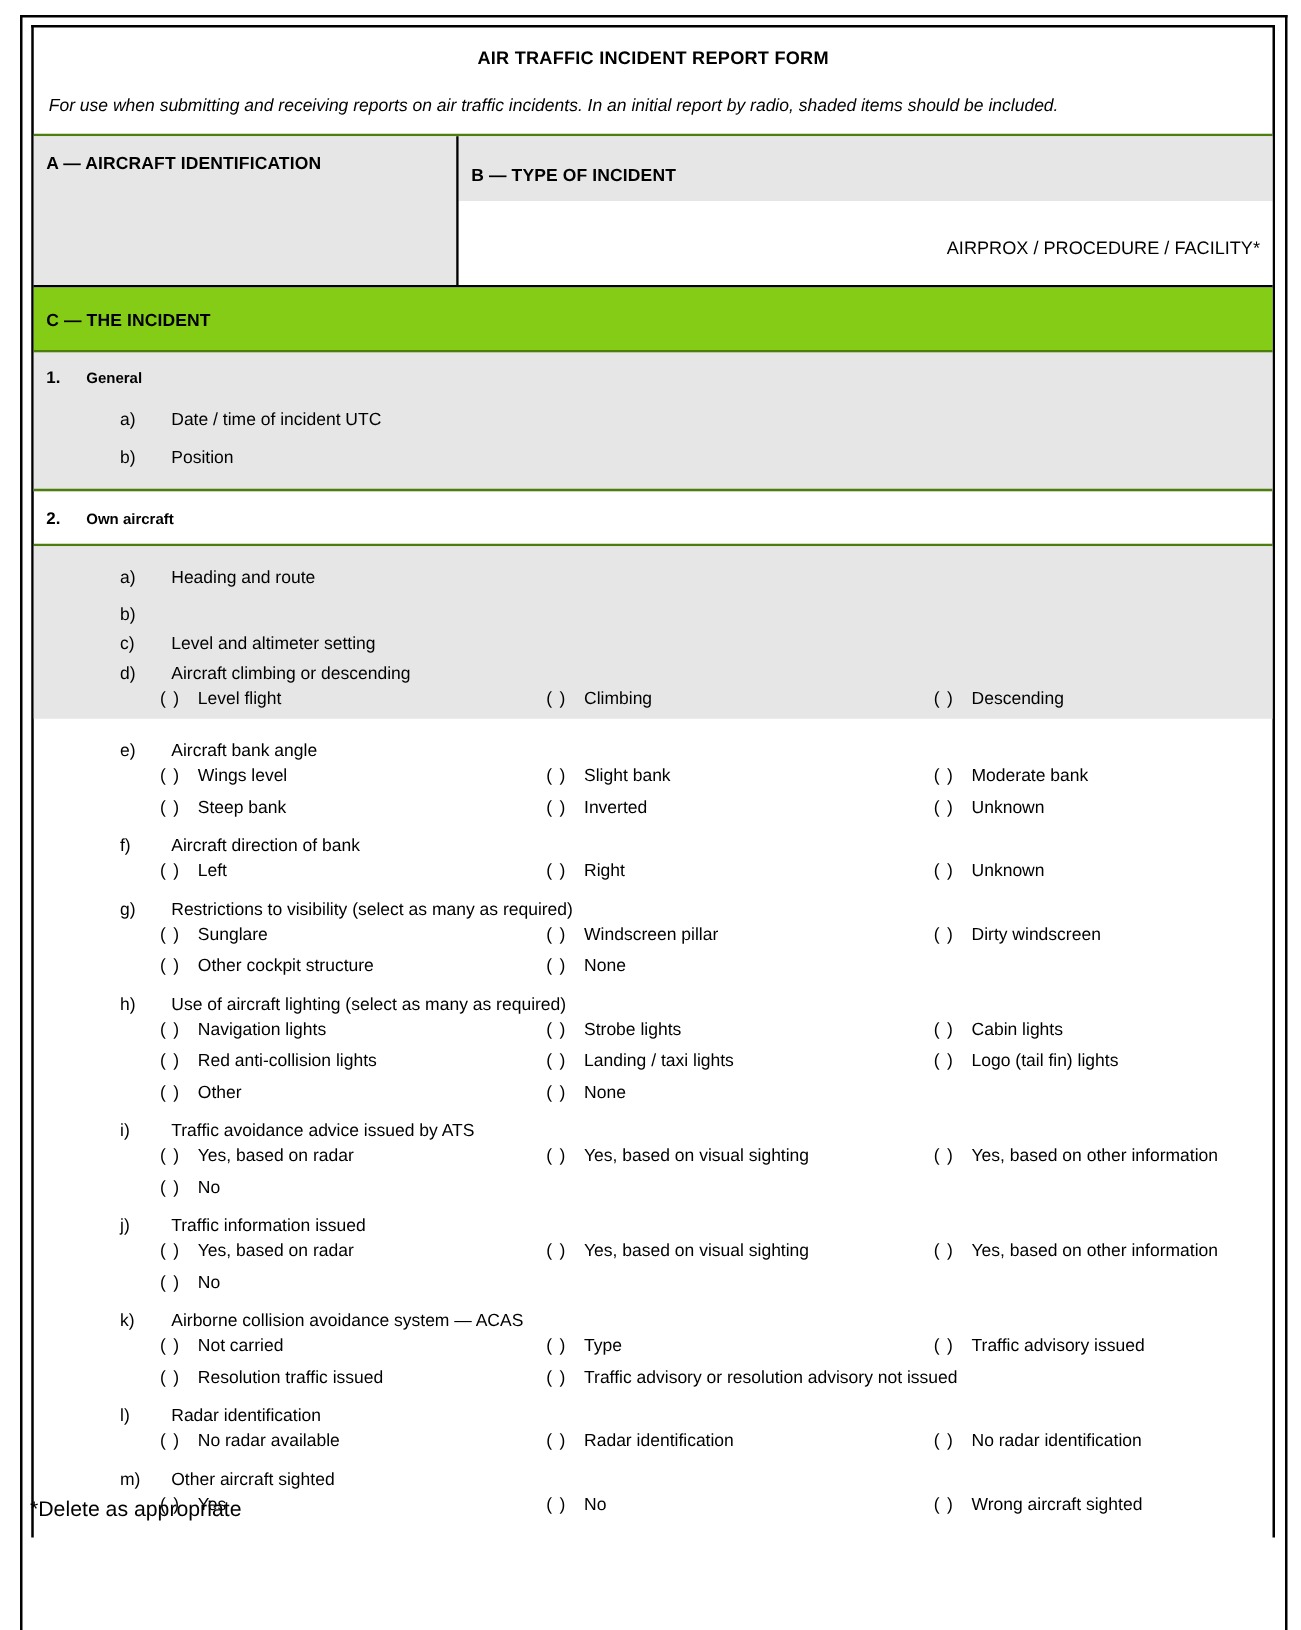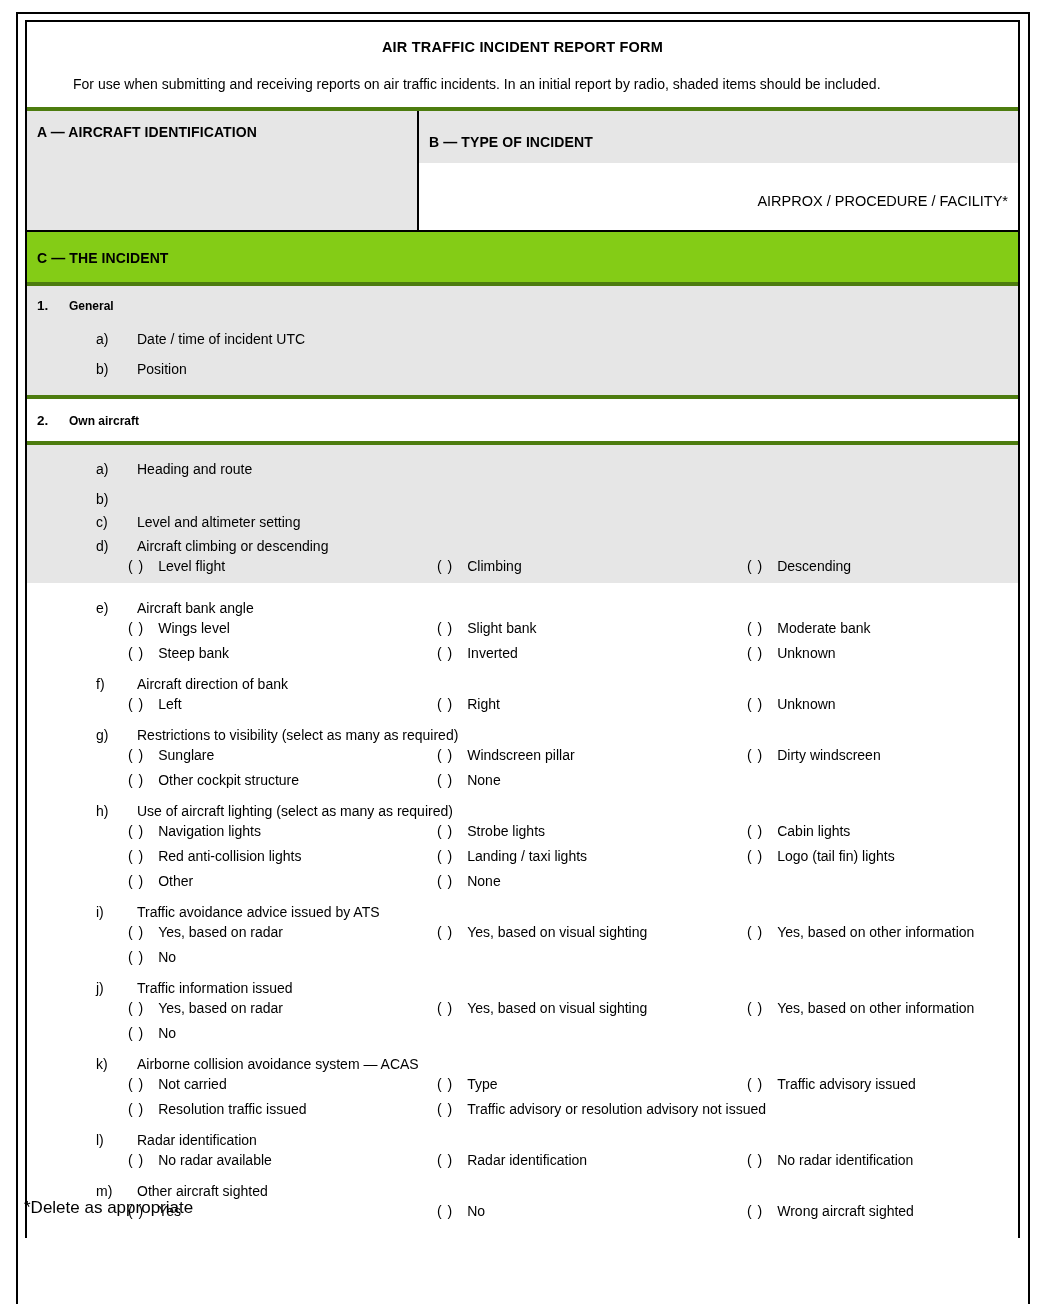--- a/index.html
+++ b/index.html
@@ -39,51 +39,51 @@
     border-collapse: collapse;
     box-sizing: border-box;
     border-left: 2px solid #000;
     border-top: 2px solid #000;
     border-right: 2px solid #000;
   }
 
   .row {
     display: block;
     box-sizing: border-box;
-    border-bottom: 4px solid #4d7c0f;
+    border-bottom: 2px solid #4d7c0f;
   }
   .row.noline { border-bottom: none; }
 
   .shaded { background: #e6e6e6; }
 
   
   .title-block {
     padding: 17px 12px 14px 12px;
   }
   .form-title {
     text-align: center;
     font-weight: bold;
     font-size: 14.5px;
     letter-spacing: 0.2px;
   }
   .form-subtitle {
     margin-top: 20px;
+    font-style: italic;
     font-size: 14px;
     line-height: 1.3;
-    margin-left: 34px;
   }
 
   
   .ab-row {
     display: flex;
     box-sizing: border-box;
     border-bottom: 2px solid #000;
   }
   .cell-a {
-    width: 392px;
+    width: 340px;
     box-sizing: border-box;
     border-right: 2px solid #000;
     background: #e6e6e6;
     padding: 13px 10px 10px 10px;
   }
   .cell-b {
     flex: 1;
     box-sizing: border-box;
     padding: 0;
   }

